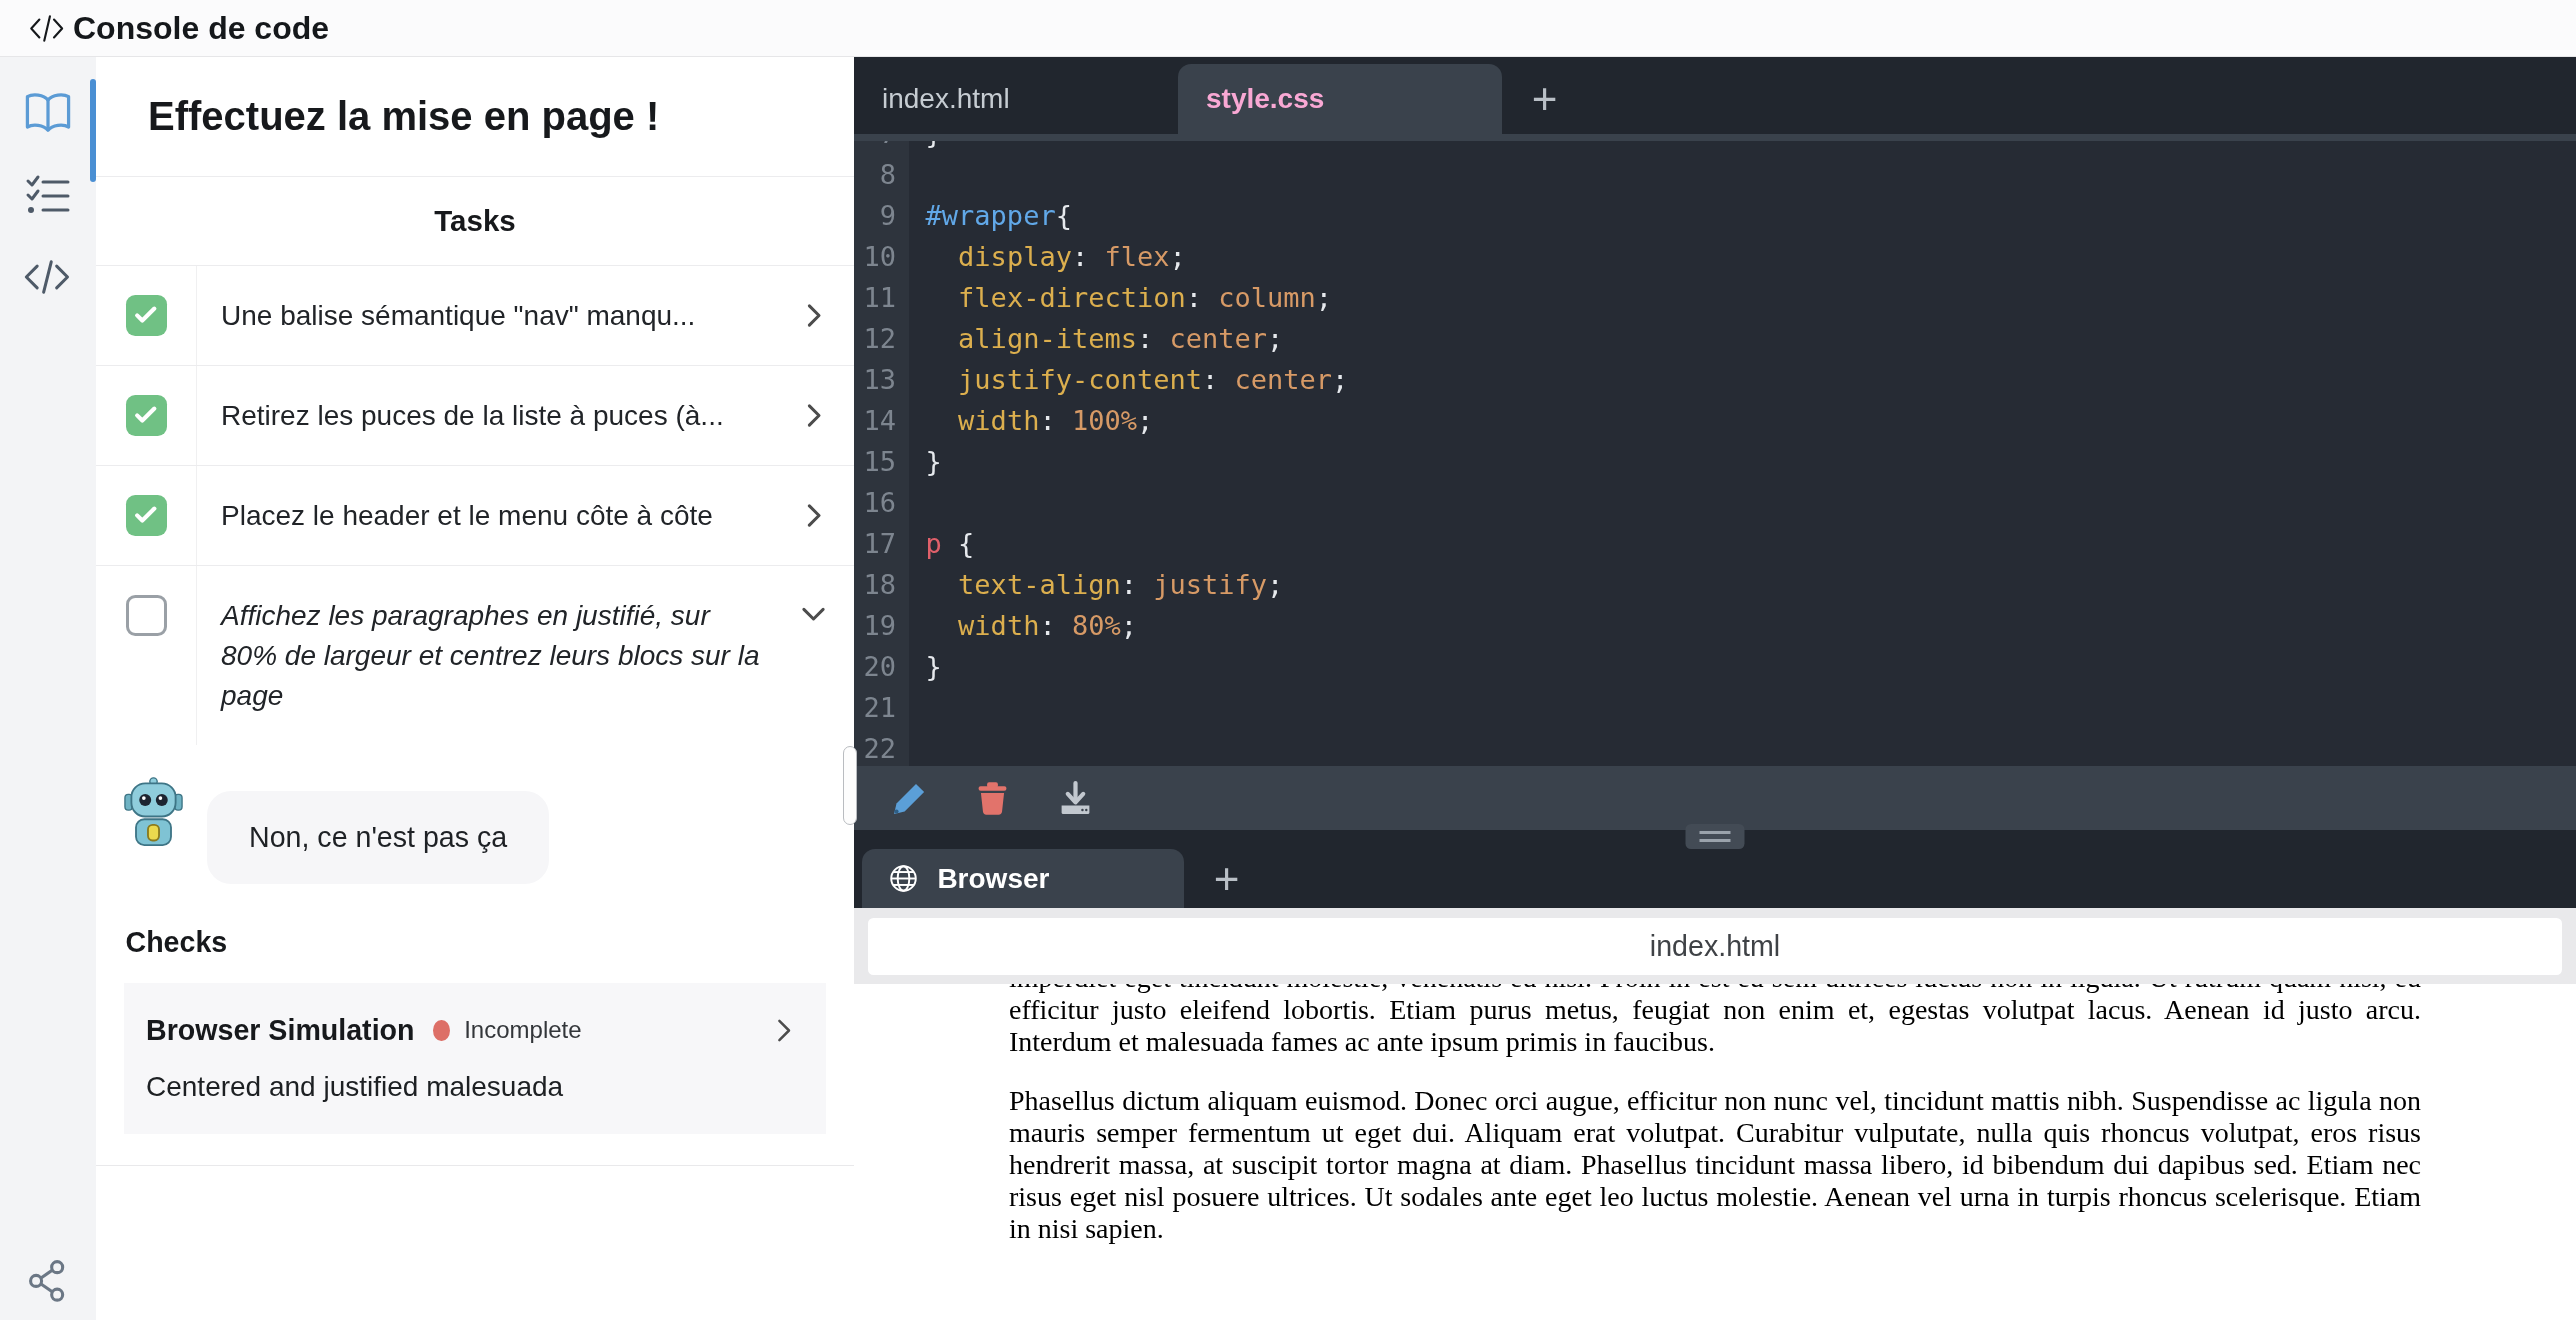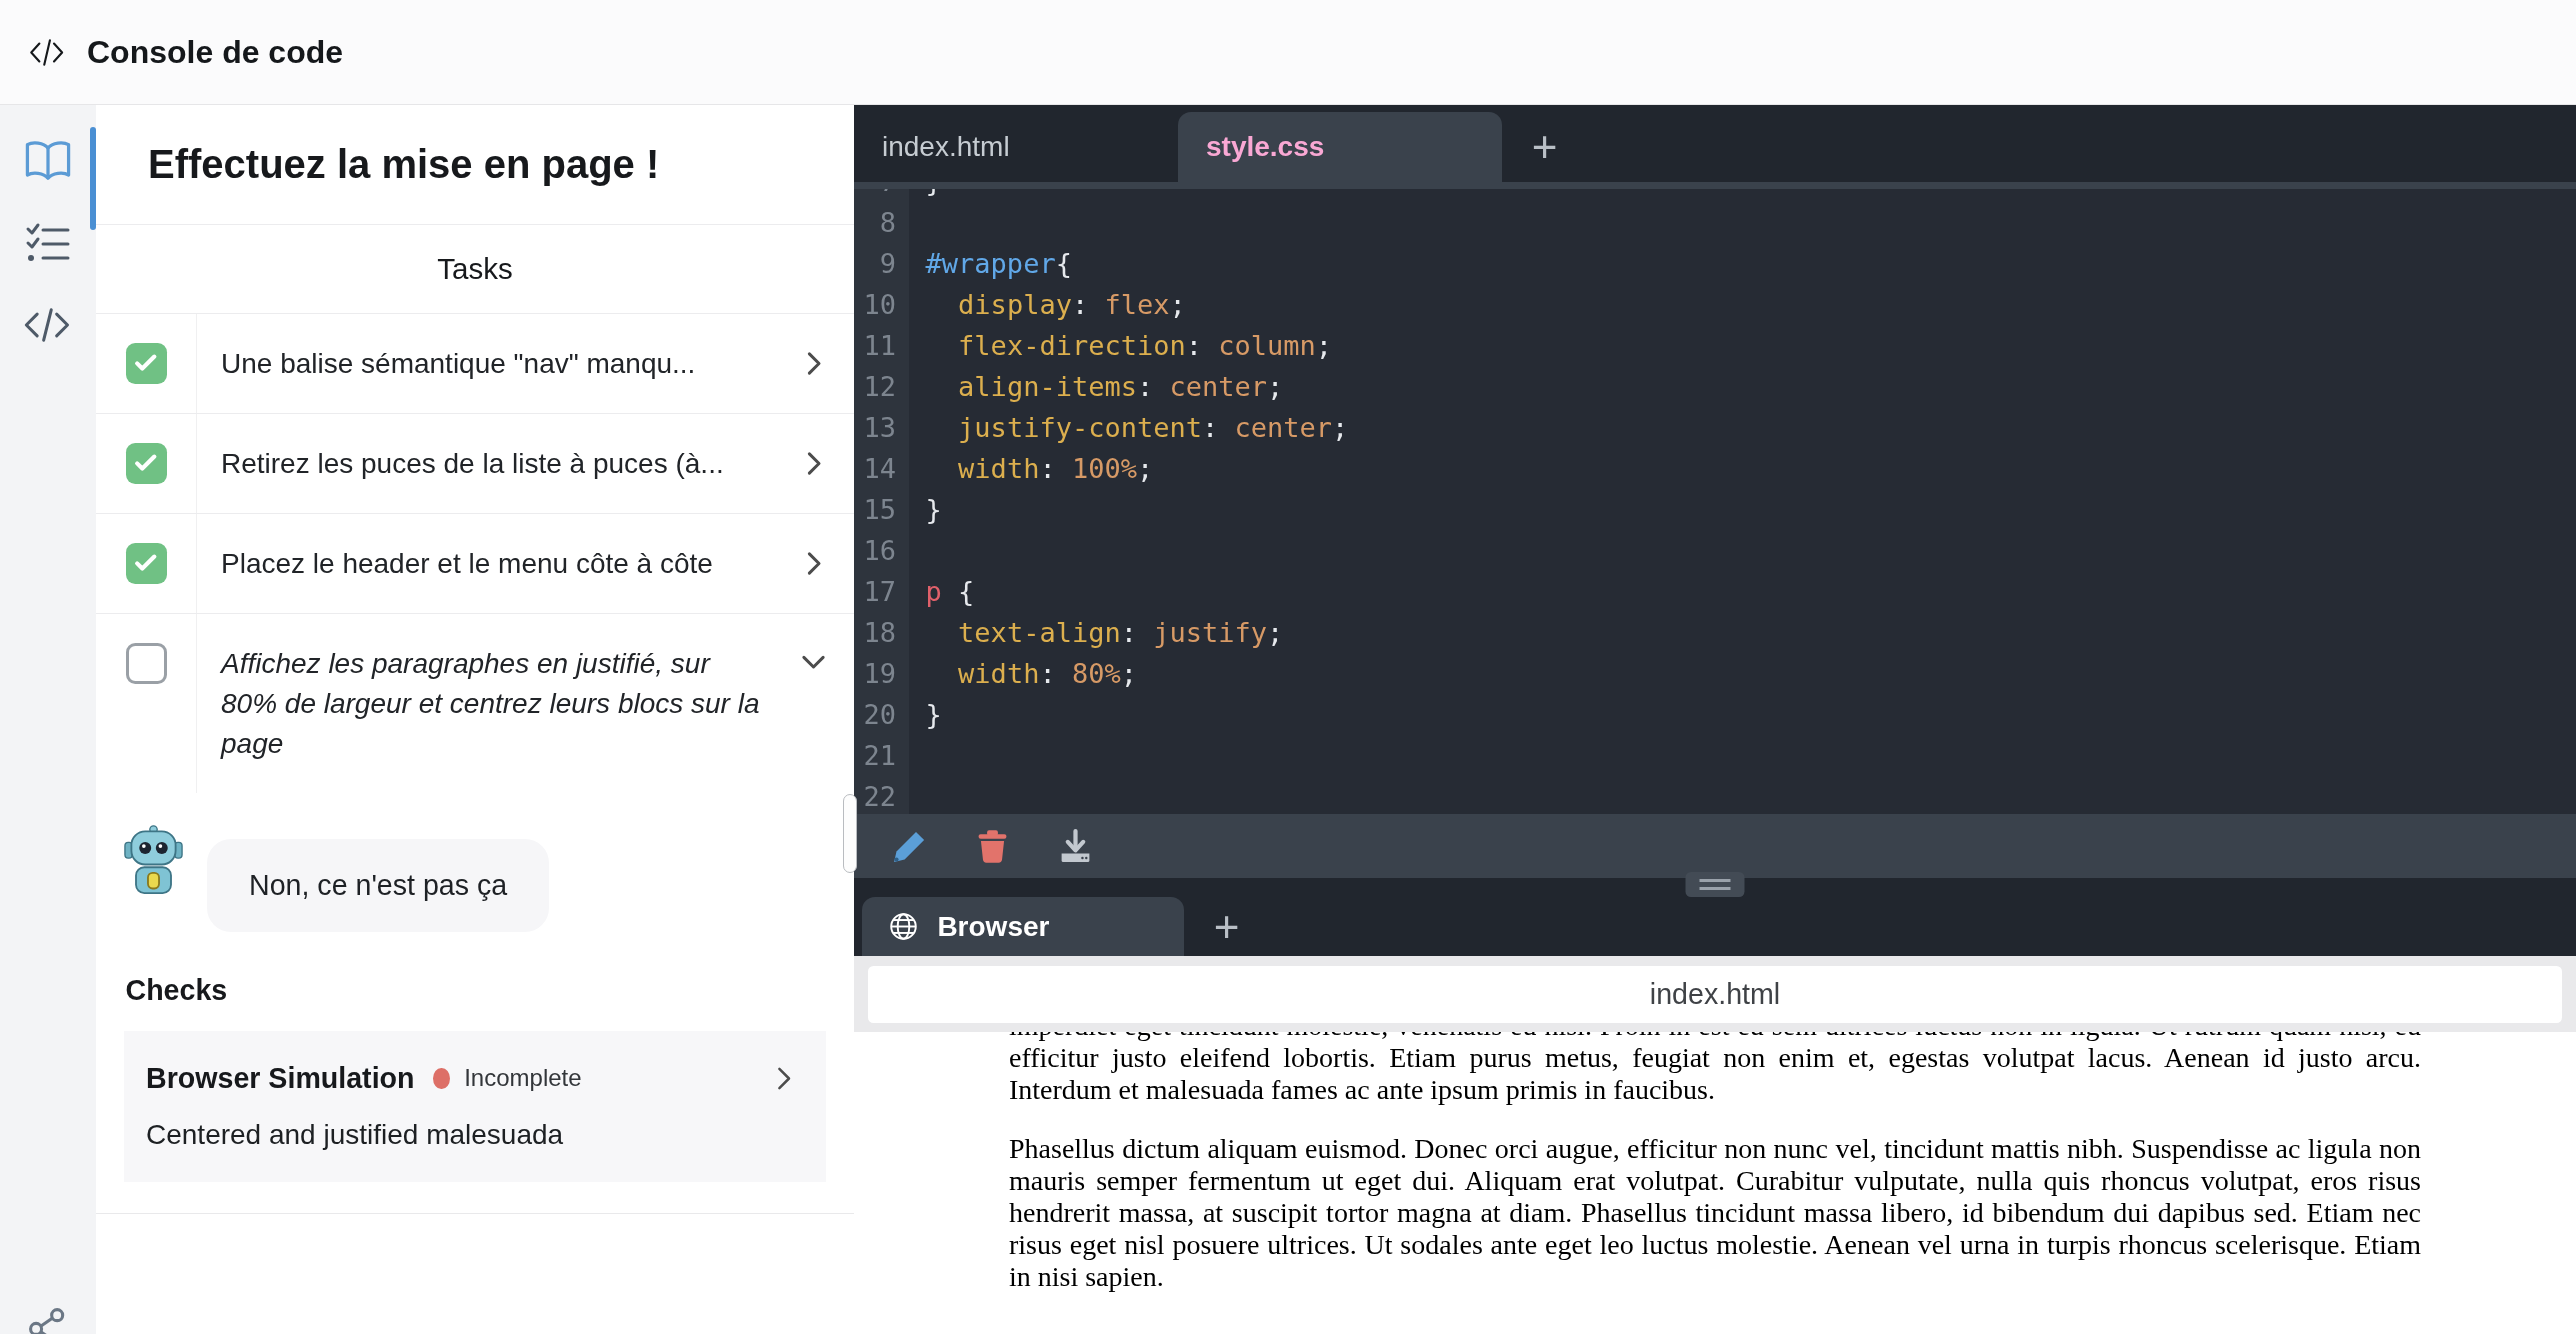--- a/index.html
+++ b/index.html
@@ -1,22 +1,22 @@
 <!DOCTYPE html>
 <html style="font-size:14.7px"><head>
 <meta charset="utf-8">
 <style>
   html,body{margin:0;padding:0;}
   body{width:2576px;height:1334px;overflow:hidden;background:#fff;
        font-family:"Liberation Sans",sans-serif;-webkit-font-smoothing:antialiased;}
   *{box-sizing:border-box;}
 
   
-  .app-header{height:105px;background:#fbfbfc;border-bottom:1.8px solid #e6e6e8;
-              display:flex;align-items:center;padding-left:28px;gap:20px;}
+  .app-header{height:57px;background:#fbfbfc;border-bottom:1.8px solid #e6e6e8;
+              display:flex;align-items:center;padding-left:28px;gap:6px;}
   .app-title{font-size:32px;font-weight:bold;color:#15181b;}
 
   
   .main{display:flex;height:1263px;}
 
   
   .rail{width:96px;background:#f3f4f6;position:relative;display:flex;
         flex-direction:column;align-items:center;padding-top:30px;flex:none;}
   .rail-item{width:53px;height:53px;margin-bottom:28.6px;display:flex;
              align-items:center;justify-content:center;cursor:pointer;}
@@ -24,21 +24,21 @@
                   border-radius:3.7px;background:#4a8fd3;}
   .rail-share{position:absolute;bottom:18.4px;left:50%;transform:translateX(-50%);}
 
   
   .panel{width:758px;background:#fff;position:relative;flex:none;}
   .panel-head{height:120px;border-bottom:1.8px solid #ececee;display:flex;
               align-items:center;padding-left:52px;}
   .panel-title{font-size:40px;font-weight:bold;color:#17191c;}
   .tasks-head{height:89px;border-bottom:1.8px solid #ececee;display:flex;
               align-items:center;justify-content:center;font-size:29.5px;
-              font-weight:normal;color:#17191c;}
+              font-weight:bold;color:#17191c;}
   .task-row{display:flex;border-bottom:1.8px solid #ececee;min-height:98px;align-items:stretch;}
   .task-row.last{border-bottom:none;font-style:italic;}
   .task-cb-col{width:101px;flex:none;border-right:1.8px solid #f0f0f1;
                display:flex;justify-content:center;padding-top:28.6px;}
   .cb-green{width:41px;height:41px;background:#70c184;border-radius:9.2px;
             display:flex;align-items:center;justify-content:center;flex:none;}
   .cb-empty{width:41px;height:41px;border:3.7px solid #9aa0a6;border-radius:9.2px;
             background:#fff;flex:none;}
   .task-label{flex:1;padding:29.5px 7.4px 29.5px 24px;font-size:28px;color:#212428;line-height:40px;}
   .task-chev{width:81px;flex:none;display:flex;align-items:center;justify-content:center;}

